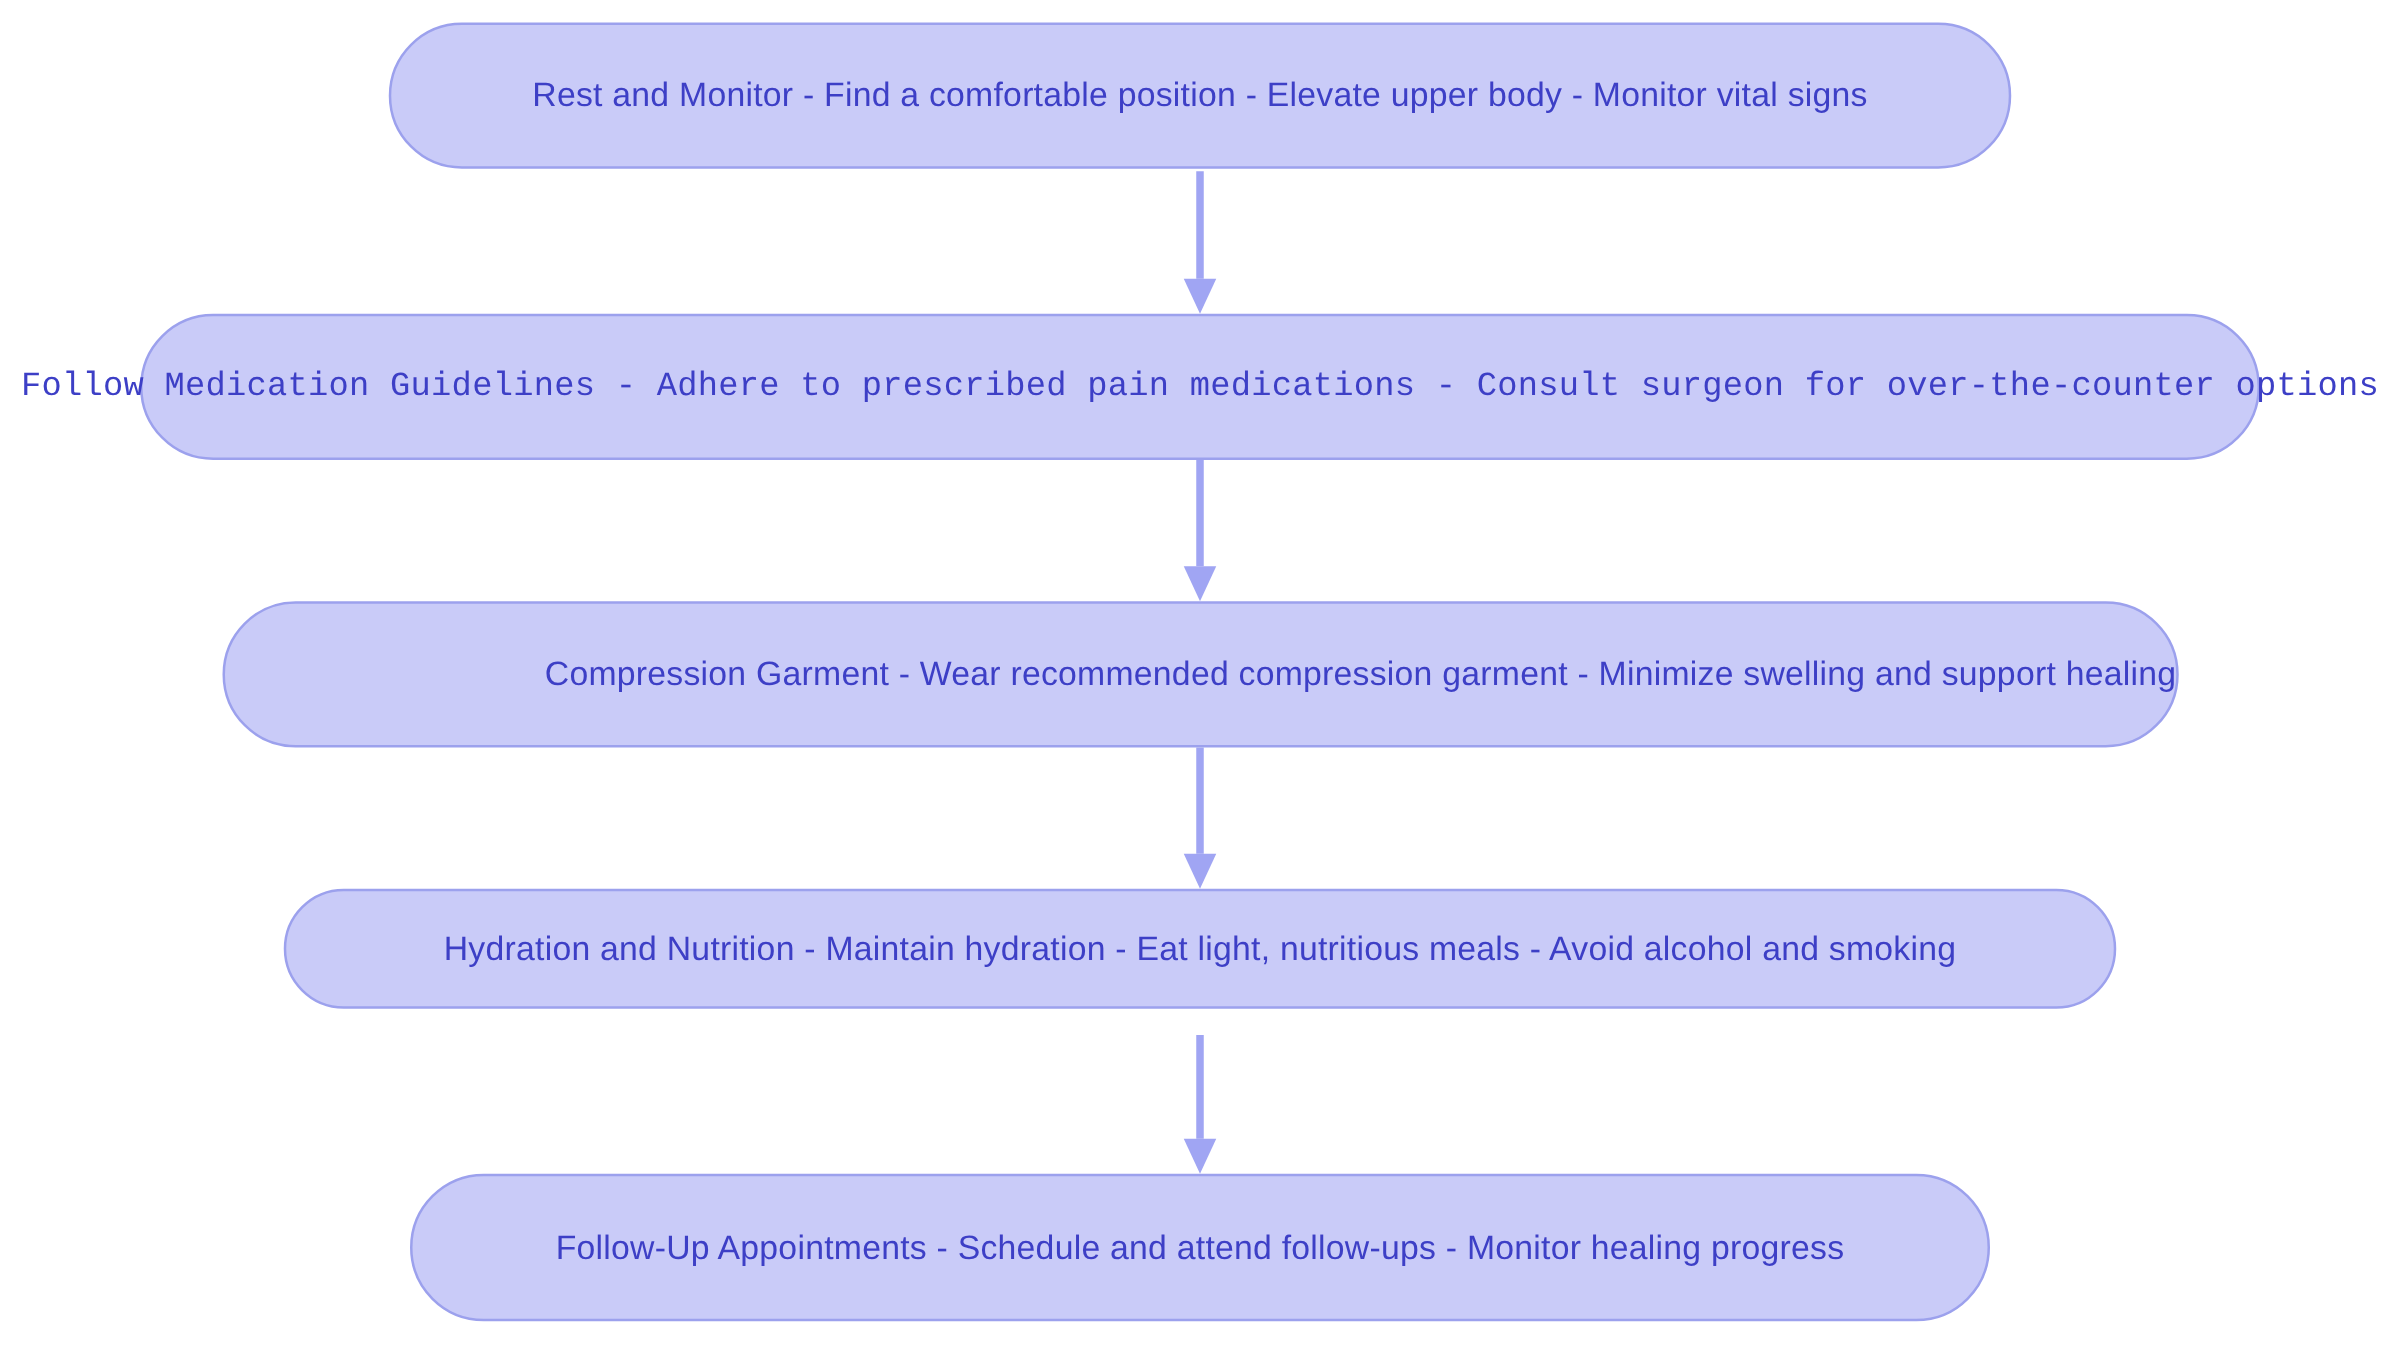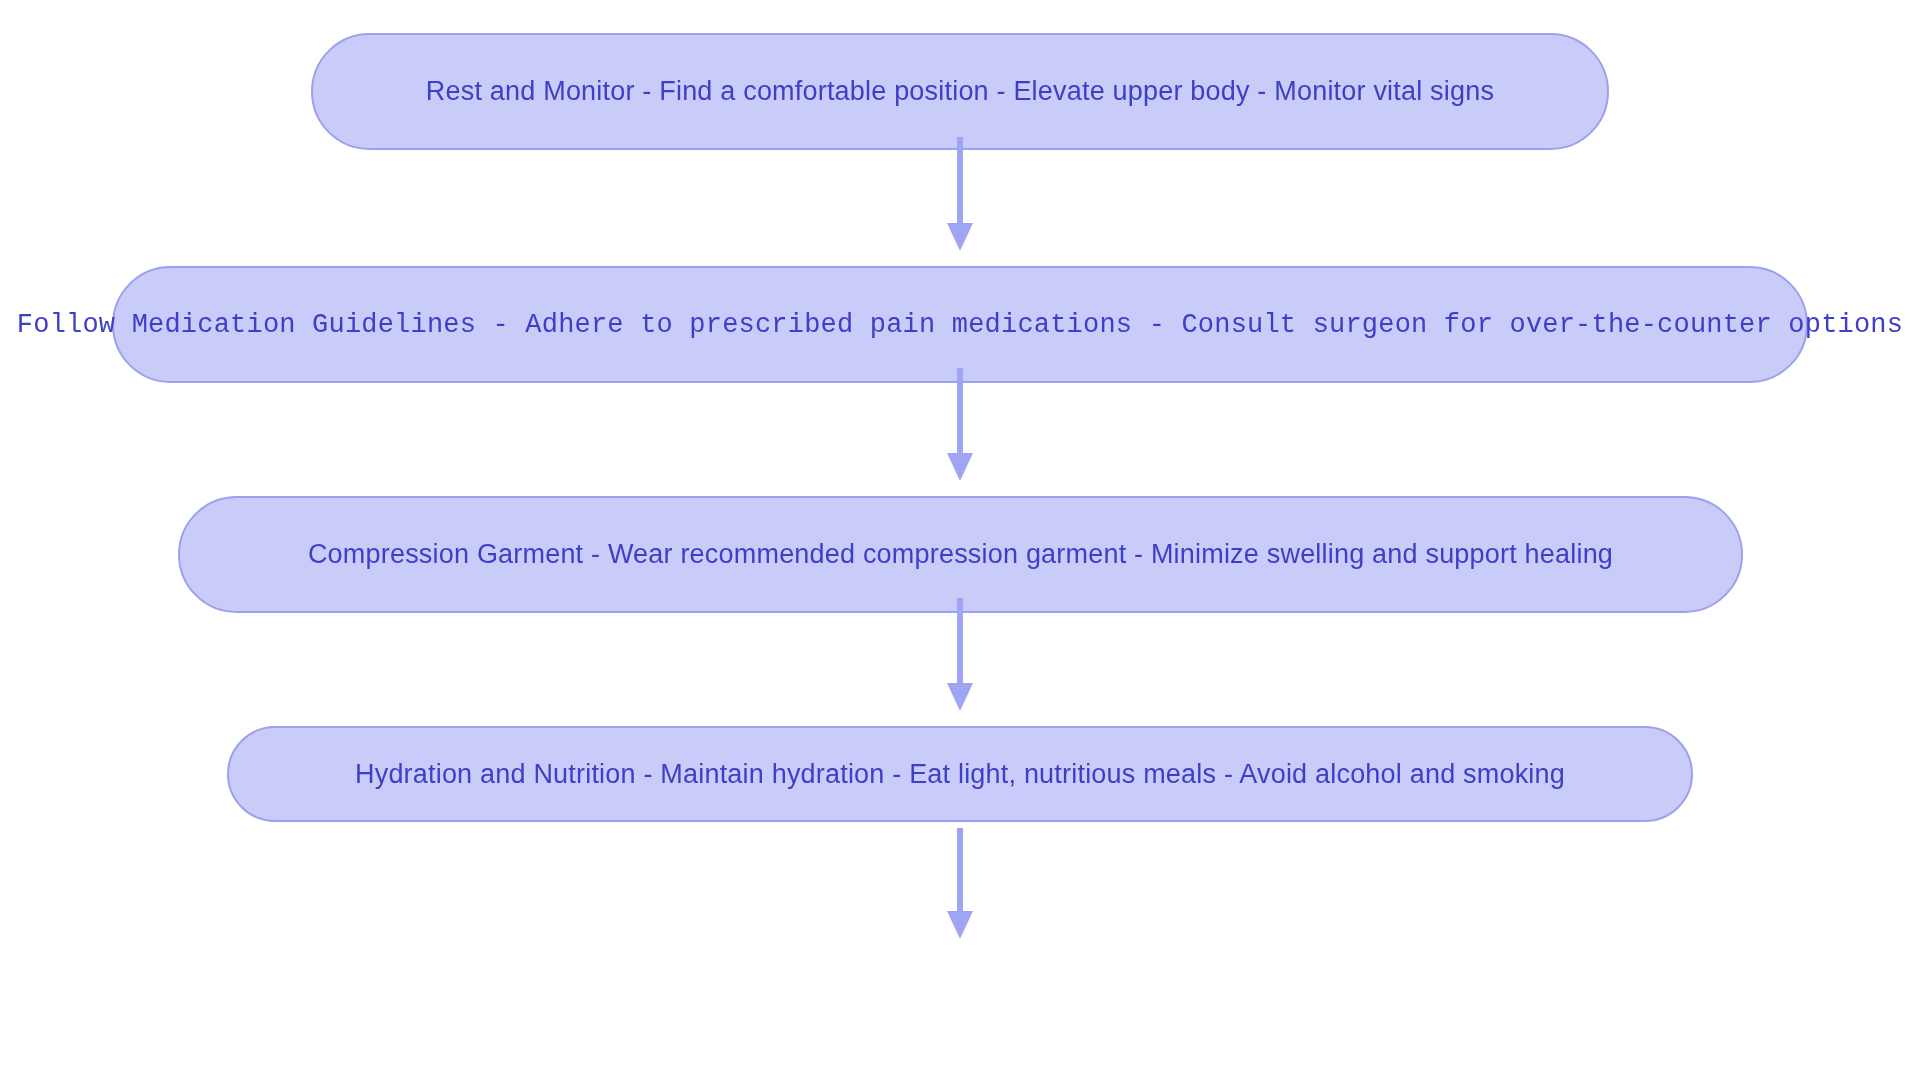--- a/index.html
+++ b/index.html
@@ -28,25 +28,24 @@
     align-items: center;
     justify-content: center;
     background: var(--node-fill);
     border: 2px solid var(--node-border);
     border-radius: 60px;
     color: var(--text-color);
     font-size: 27px;
     letter-spacing: 0.2px;
     white-space: nowrap;
     text-align: center;
-    margin-top: 15px;
   }
   .node-1 { left: 311px;  top: 18px;  width: 1298px; height: 117px; }
   .node-2 { left: 112px;  top: 251px; width: 1696px; height: 117px; font-family: Liberation Mono, monospace; }
-  .node-3 { left: 178px;  top: 481px; width: 1565px; height: 117px; }
+  .node-3 { left: 178px;  top: 481px; width: 1565px; height: 117px; justify-content: flex-end; }
   .node-4 { left: 227px;  top: 711px; width: 1466px; height: 96px; }
   .node-5 { left: 328px;  top: 939px; width: 1264px; height: 118px; }
 
   .arrow {
     position: absolute;
     left: 947px;            
     width: 26px;
   }
   .arrow-line {
     position: absolute;
@@ -108,14 +107,17 @@
 
   <div class="node node-4">
     <span>Hydration and Nutrition - Maintain hydration - Eat light, nutritious meals - Avoid alcohol and smoking</span>
   </div>
 
   <div class="arrow arrow-4">
     <div class="arrow-line"></div>
     <div class="arrow-head"></div>
   </div>
 
+  <div class="node node-5">
+    <span>Follow-Up Appointments - Schedule and attend follow-ups - Monitor healing progress</span>
+  </div>
 
 </div>
 
 </body></html>

